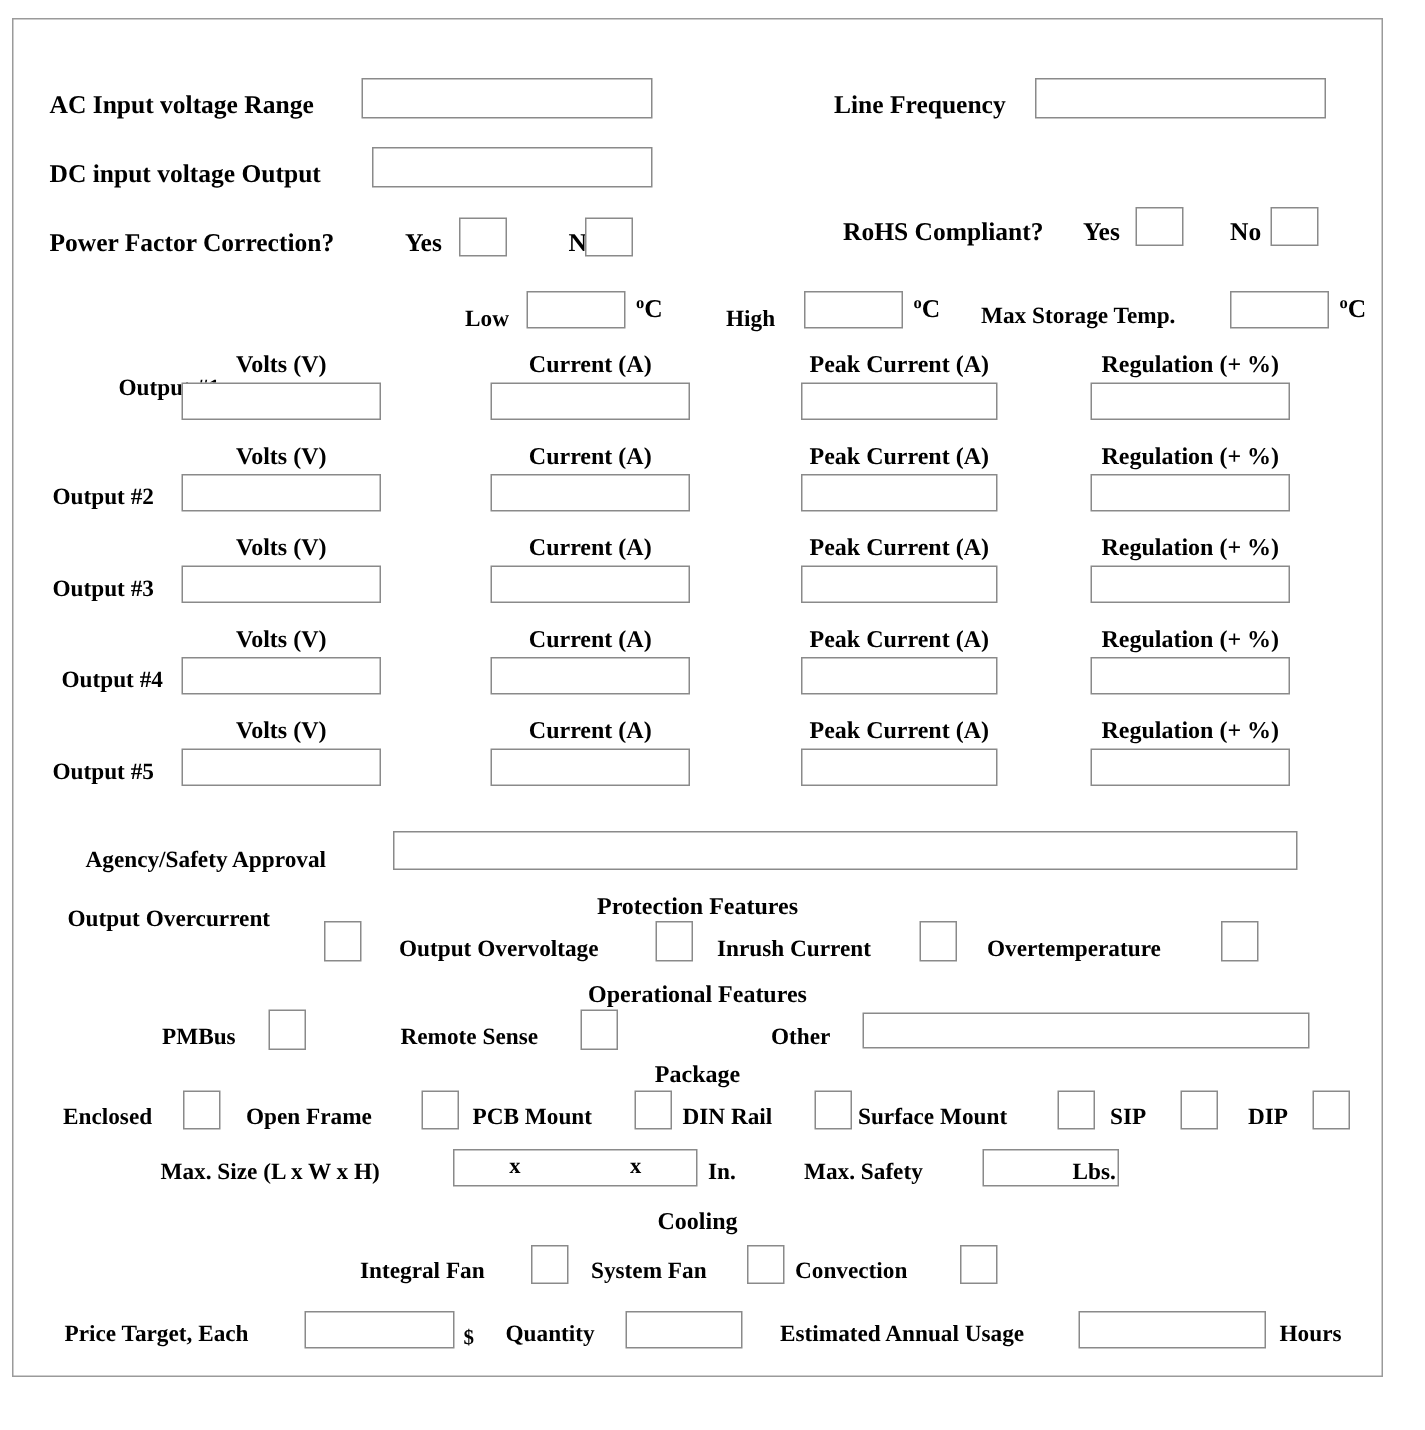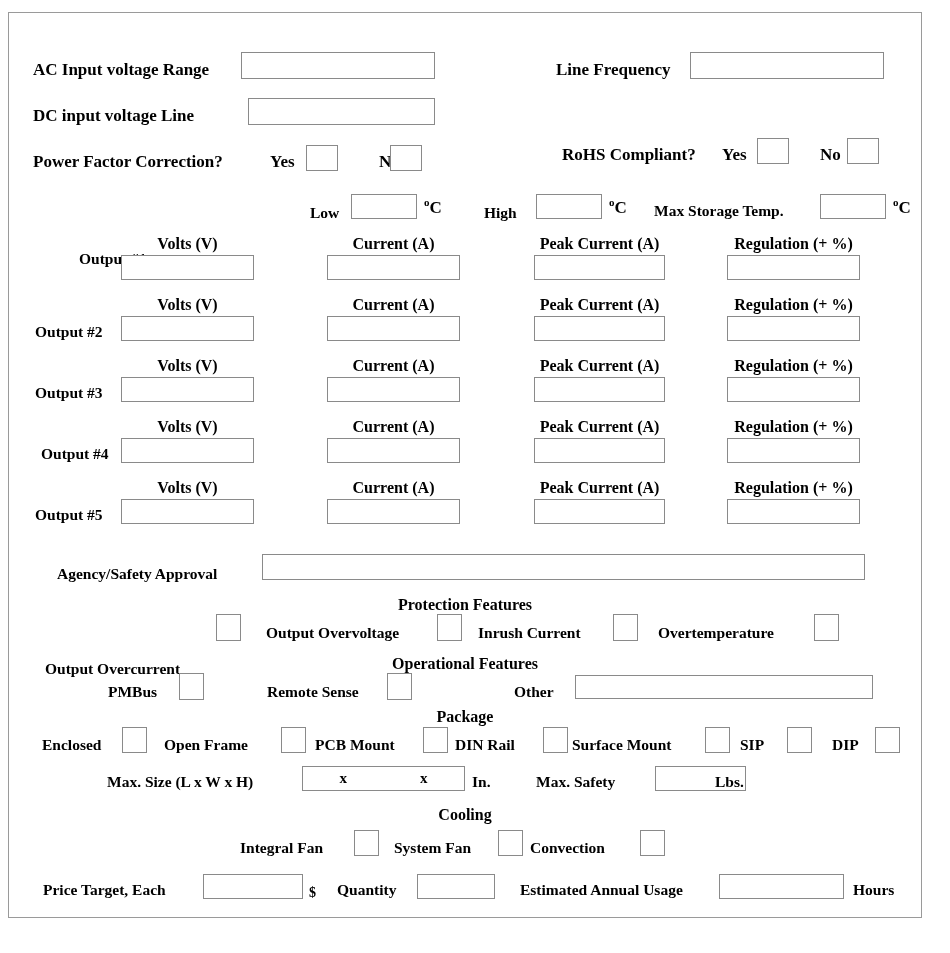--- a/index.html
+++ b/index.html
@@ -83,21 +83,21 @@
 
 <div id="form-frame">
 
 
   <div class="lbl" style="left:24px;top:48px;">AC Input voltage Range</div>
   <input class="box" style="left: 232px; top: 39px; width: 194px; height: 27px;" value="">
 
   <div class="lbl" style="left:547px;top:48px;">Line Frequency</div>
   <input class="box" style="left: 681px; top: 39px; width: 194px; height: 27px;" value="">
 
-  <div class="lbl" style="left:24px;top:94px;">DC input voltage Line</div>
+  <div class="lbl" style="left:24px;top:94px;">DC input voltage Output</div>
   <input class="box" style="left: 239px; top: 85px; width: 187px; height: 27px;" value="">
 
   <div class="lbl" style="left:24px;top:140px;">Power Factor Correction?</div>
   <div class="lbl" style="left:261px;top:140px;">Yes</div>
   <div class="chk" style="left:297px;top:132px;width:32px;height:26px;"></div>
   <div class="lbl" style="left:370px;top:140px;">No</div>
   <div class="chk" style="left:381px;top:132px;width:32px;height:26px;"></div>
 
   <div class="lbl" style="left:553px;top:133px;">RoHS Compliant?</div>
   <div class="lbl" style="left:713px;top:133px;">Yes</div>
@@ -163,21 +163,21 @@
       <input class="box" value="" style="left: 525px; top: 486px; width: 131px; height: 25px;">
       <div class="ctr" style="left: 718px; top: 466px; width: 133px;">Regulation (+ %)</div>
       <input class="box" value="" style="left: 718px; top: 486px; width: 133px; height: 25px;">
     </div>
 
   <div class="lbl sm" style="left:48px;top:553px;">Agency/Safety Approval</div>
   <input class="box" style="left: 253px; top: 541px; width: 603px; height: 26px;" value="">
 
   <div class="ctr" style="left:0;right:0;top:583px;text-align:center;">Protection Features</div>
 
-  <div class="lbl sm" style="left:36px;top:648px;">Output Overcurrent</div>
+  <div class="lbl sm" style="left:36px;top:592px;">Output Overcurrent</div>
   <div class="chk" style="left:207px;top:601px;width:25px;height:27px;"></div>
   <div class="lbl sm" style="left:257px;top:612px;">Output Overvoltage</div>
   <div class="chk" style="left:428px;top:601px;width:25px;height:27px;"></div>
   <div class="lbl sm" style="left:469px;top:612px;">Inrush Current</div>
   <div class="chk" style="left:604px;top:601px;width:25px;height:27px;"></div>
   <div class="lbl sm" style="left:649px;top:612px;">Overtemperature</div>
   <div class="chk" style="left:805px;top:601px;width:25px;height:27px;"></div>
 
   <div class="ctr" style="left:0;right:0;top:642px;text-align:center;">Operational Features</div>
 

